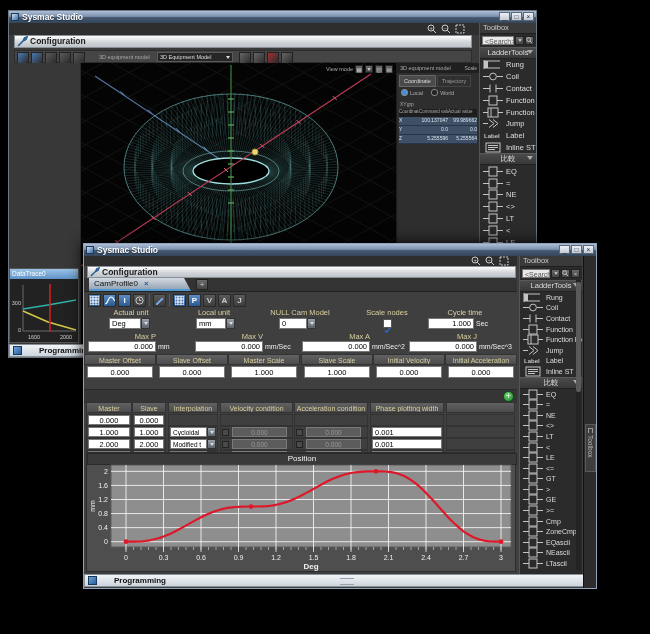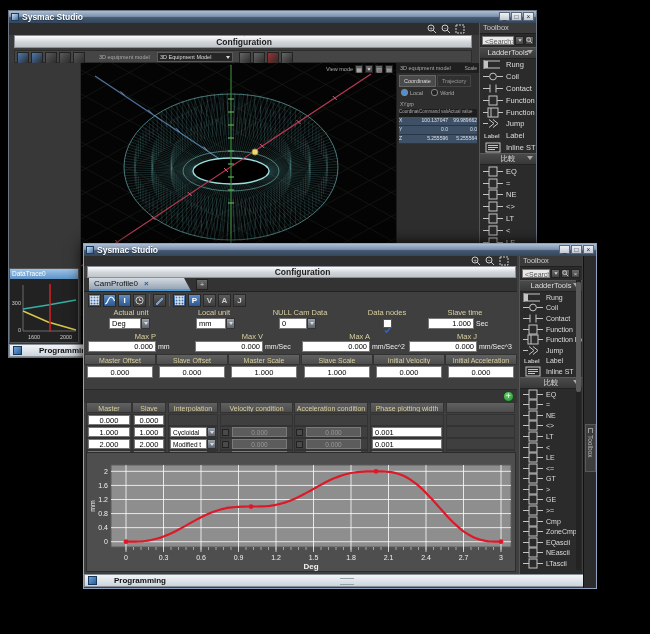--- a/index.html
+++ b/index.html
@@ -11,21 +11,21 @@
     background:linear-gradient(180deg,#aebfd6 0%,#7b91ad 45%,#45586f 55%,#33465c 100%);
     display:flex;align-items:center;}
   .appicon{width:8px;height:8px;margin:0 3px 0 2px;background:linear-gradient(135deg,#cfe0f0,#3a6ea5);
     border:1px solid #1d3document;border:1px solid #1d3a57;box-sizing:border-box;}
   .wtitle{color:#fff;font-size:8.5px;font-weight:bold;text-shadow:0 1px 1px #203040;}
   .winbtns{position:absolute;right:2px;top:1px;display:flex;gap:1px;}
   .winbtn{width:11px;height:9px;background:linear-gradient(#eef1f5,#c2c9d2);border:1px solid #5a6878;
     box-sizing:border-box;font-size:6.5px;line-height:7px;text-align:center;color:#1a2430;}
   .zoomicons{display:flex;gap:4px;align-items:center;}
   .silverbar{background:linear-gradient(180deg,#fdfdfd,#d2d6da 55%,#bfc4c9);border:1px solid #8a9097;
-    box-sizing:border-box;display:flex;align-items:center;flex-direction:column;}
+    box-sizing:border-box;display:flex;align-items:flex-start;}
   .silverbar span{font-size:8.5px;color:#1c1c1c;font-weight:bold;}
   .statusbar{background:linear-gradient(180deg,#f2f5f8,#ccd4dd);border:1px solid #8a9097;box-sizing:border-box;
     display:flex;align-items:center;}
   .statusbar .txt{font-size:8px;color:#111;font-weight:bold;margin-left:17px;}
   .grip{position:absolute;left:50%;top:3px;width:14px;height:5px;
     border-top:1px solid #97a0ab;border-bottom:1px solid #97a0ab;}
   .blueicon{width:9px;height:9px;margin-left:3px;background:linear-gradient(135deg,#6fa3d8,#2a5d96);
     border:1px solid #16385c;box-sizing:border-box;}
   
   .tbx{background:#2b2b2b;border-left:1px solid #555;box-sizing:border-box;overflow:hidden;}
@@ -1050,23 +1050,23 @@
           </div>
           <div class="ticon blue">P</div>
           <div class="ticon dark">V</div>
           <div class="ticon dark">A</div>
           <div class="ticon dark">J</div>
         </div>
 
       <div class="abs" id="fw-form" style="left:0;top:52px;width:433px;height:80px;">
         <span class="flabel" style="left:14px;top:0;width:66px;text-align:center;">Actual unit</span>
         <span class="flabel" style="left:97px;top:0;width:66px;text-align:center;">Local unit</span>
-        <span class="flabel" style="left:183px;top:0;width:66px;text-align:center;">NULL Cam Data</span>
-        <span class="flabel" style="left:270px;top:0;width:66px;text-align:center;">Data nodes</span>
-        <span class="flabel" style="left:348px;top:0;width:66px;text-align:center;">Slave time</span>
+        <span class="flabel" style="left:183px;top:0;width:66px;text-align:center;">NULL Cam Model</span>
+        <span class="flabel" style="left:270px;top:0;width:66px;text-align:center;">Scale nodes</span>
+        <span class="flabel" style="left:348px;top:0;width:66px;text-align:center;">Cycle time</span>
 
         <div class="inp l" style="left:25px;top:10px;width:32px;height:11px;">Deg</div>
         <div class="ddbtn" style="left:57px;top:10px;height:11px;">
             <div class="caret"></div>
           </div>
         <div class="inp l" style="left:112px;top:10px;width:30px;height:11px;">mm</div>
         <div class="ddbtn" style="left:142px;top:10px;height:11px;">
             <div class="caret"></div>
           </div>
         <div class="inp l" style="left:195px;top:10px;width:28px;height:11px;">0</div>
@@ -1190,20 +1190,21 @@
             </div>
             <div class="cb" style="position: absolute; left: 138px; top: 3px; width: 7px; height: 7px;"></div>
             <div class="disinp" style="position: absolute; left: 148px; top: 1px; width: 55px; height: 10px; line-height: 10px;">0.000</div>
             <div class="cb" style="position: absolute; left: 212px; top: 3px; width: 7px; height: 7px;"></div>
             <div class="disinp" style="position: absolute; left: 222px; top: 1px; width: 55px; height: 10px; line-height: 10px;">0.000</div>
             <div class="inp l" style="left: 288px; top: 1px; width: 70px; height: 10px; line-height: 10px;">0.001</div>
           </div>
         </div>
 
       <div class="abs" style="left:2px;top:196px;width:430px;height:120px;background:#4e4e4e;border:1px solid #2c2c2c;box-sizing:border-box;">
+        <div class="charttitle abs" style="left:0;top:0;width:428px;height:10px;line-height:10px;">Position</div>
         <svg id="chart-svg" class="abs" style="left:0;top:10px;" width="428" height="108">
             <rect x="24" y="2" width="400" height="82" fill="#8e8e8e" stroke="#5a5a5a"></rect>
             <path d="M39,2 V84" stroke="#fff" stroke-width="0.8"></path>
             <path d="M76.5,2 V84" stroke="#fff" stroke-width="0.8"></path>
             <path d="M113.99999999999999,2 V84" stroke="#fff" stroke-width="0.8"></path>
             <path d="M151.5,2 V84" stroke="#fff" stroke-width="0.8"></path>
             <path d="M188.99999999999997,2 V84" stroke="#fff" stroke-width="0.8"></path>
             <path d="M226.5,2 V84" stroke="#fff" stroke-width="0.8"></path>
             <path d="M264,2 V84" stroke="#fff" stroke-width="0.8"></path>
             <path d="M301.5,2 V84" stroke="#fff" stroke-width="0.8"></path>

